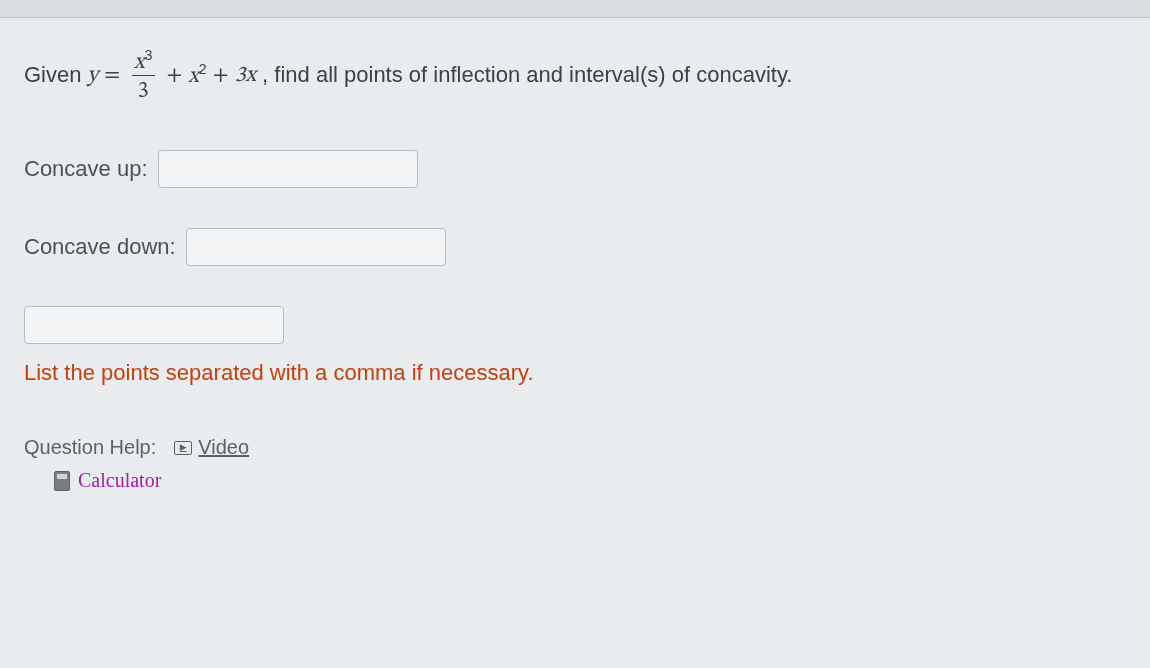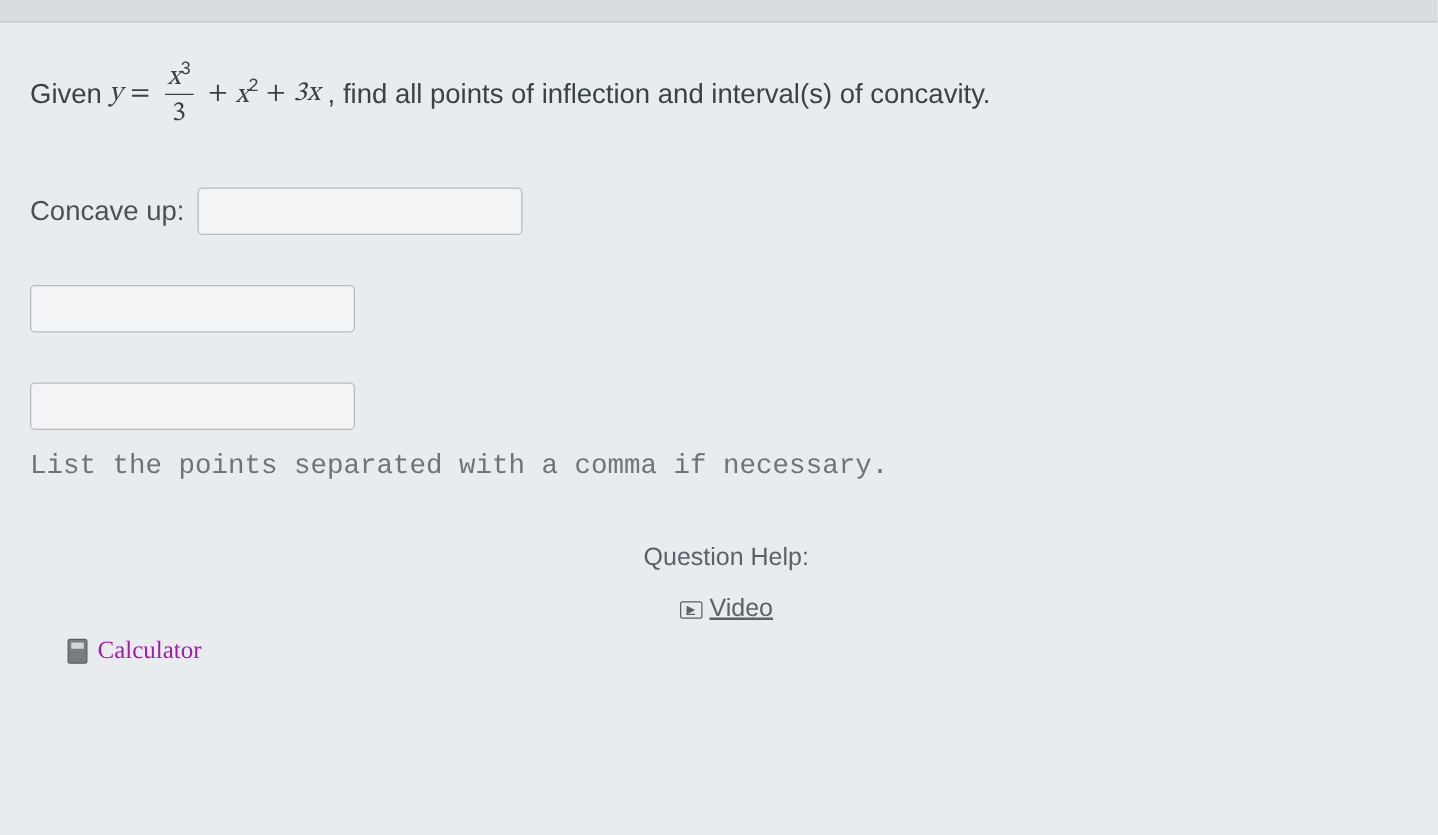--- a/index.html
+++ b/index.html
@@ -55,33 +55,31 @@
   input[type="text"] {
     height: 38px;
     width: 260px;
     border: 1px solid #b4bcc2;
     border-radius: 4px;
     background: #f2f4f6;
     font-size: 18px;
     padding: 4px 8px;
   }
   .hint {
-    color: #737373;
+    color: #c2410c;
     margin-bottom: 50px;
     margin-top: 16px;
-    font-family: Liberation Mono, monospace;
   }
   .help-row {
     display: flex;
     align-items: center;
     gap: 18px;
     color: #5a6268;
     font-size: 20px;
     margin-bottom: 10px;
-    flex-direction: column;
   }
   .help-link {
     display: inline-flex;
     align-items: center;
     gap: 6px;
     color: #5a6268;
     text-decoration: underline;
     cursor: pointer;
   }
   .icon-box {
@@ -143,20 +141,21 @@
     <span class="math">3x</span>
       <span>, find all points of inflection and interval(s) of concavity.</span>
   </div>
 
   <div class="field-row">
     <span class="label">Concave up:</span>
     <input type="text" value="" style="">
   </div>
 
   <div class="field-row">
+    <span class="label">Concave down:</span>
     <input type="text" value="" style="">
   </div>
 
   <div class="field-row tight">
     <input type="text" value="" style="">
   </div>
 
   <div class="hint">List the points separated with a comma if necessary.</div>
 
   <div class="help-row">

